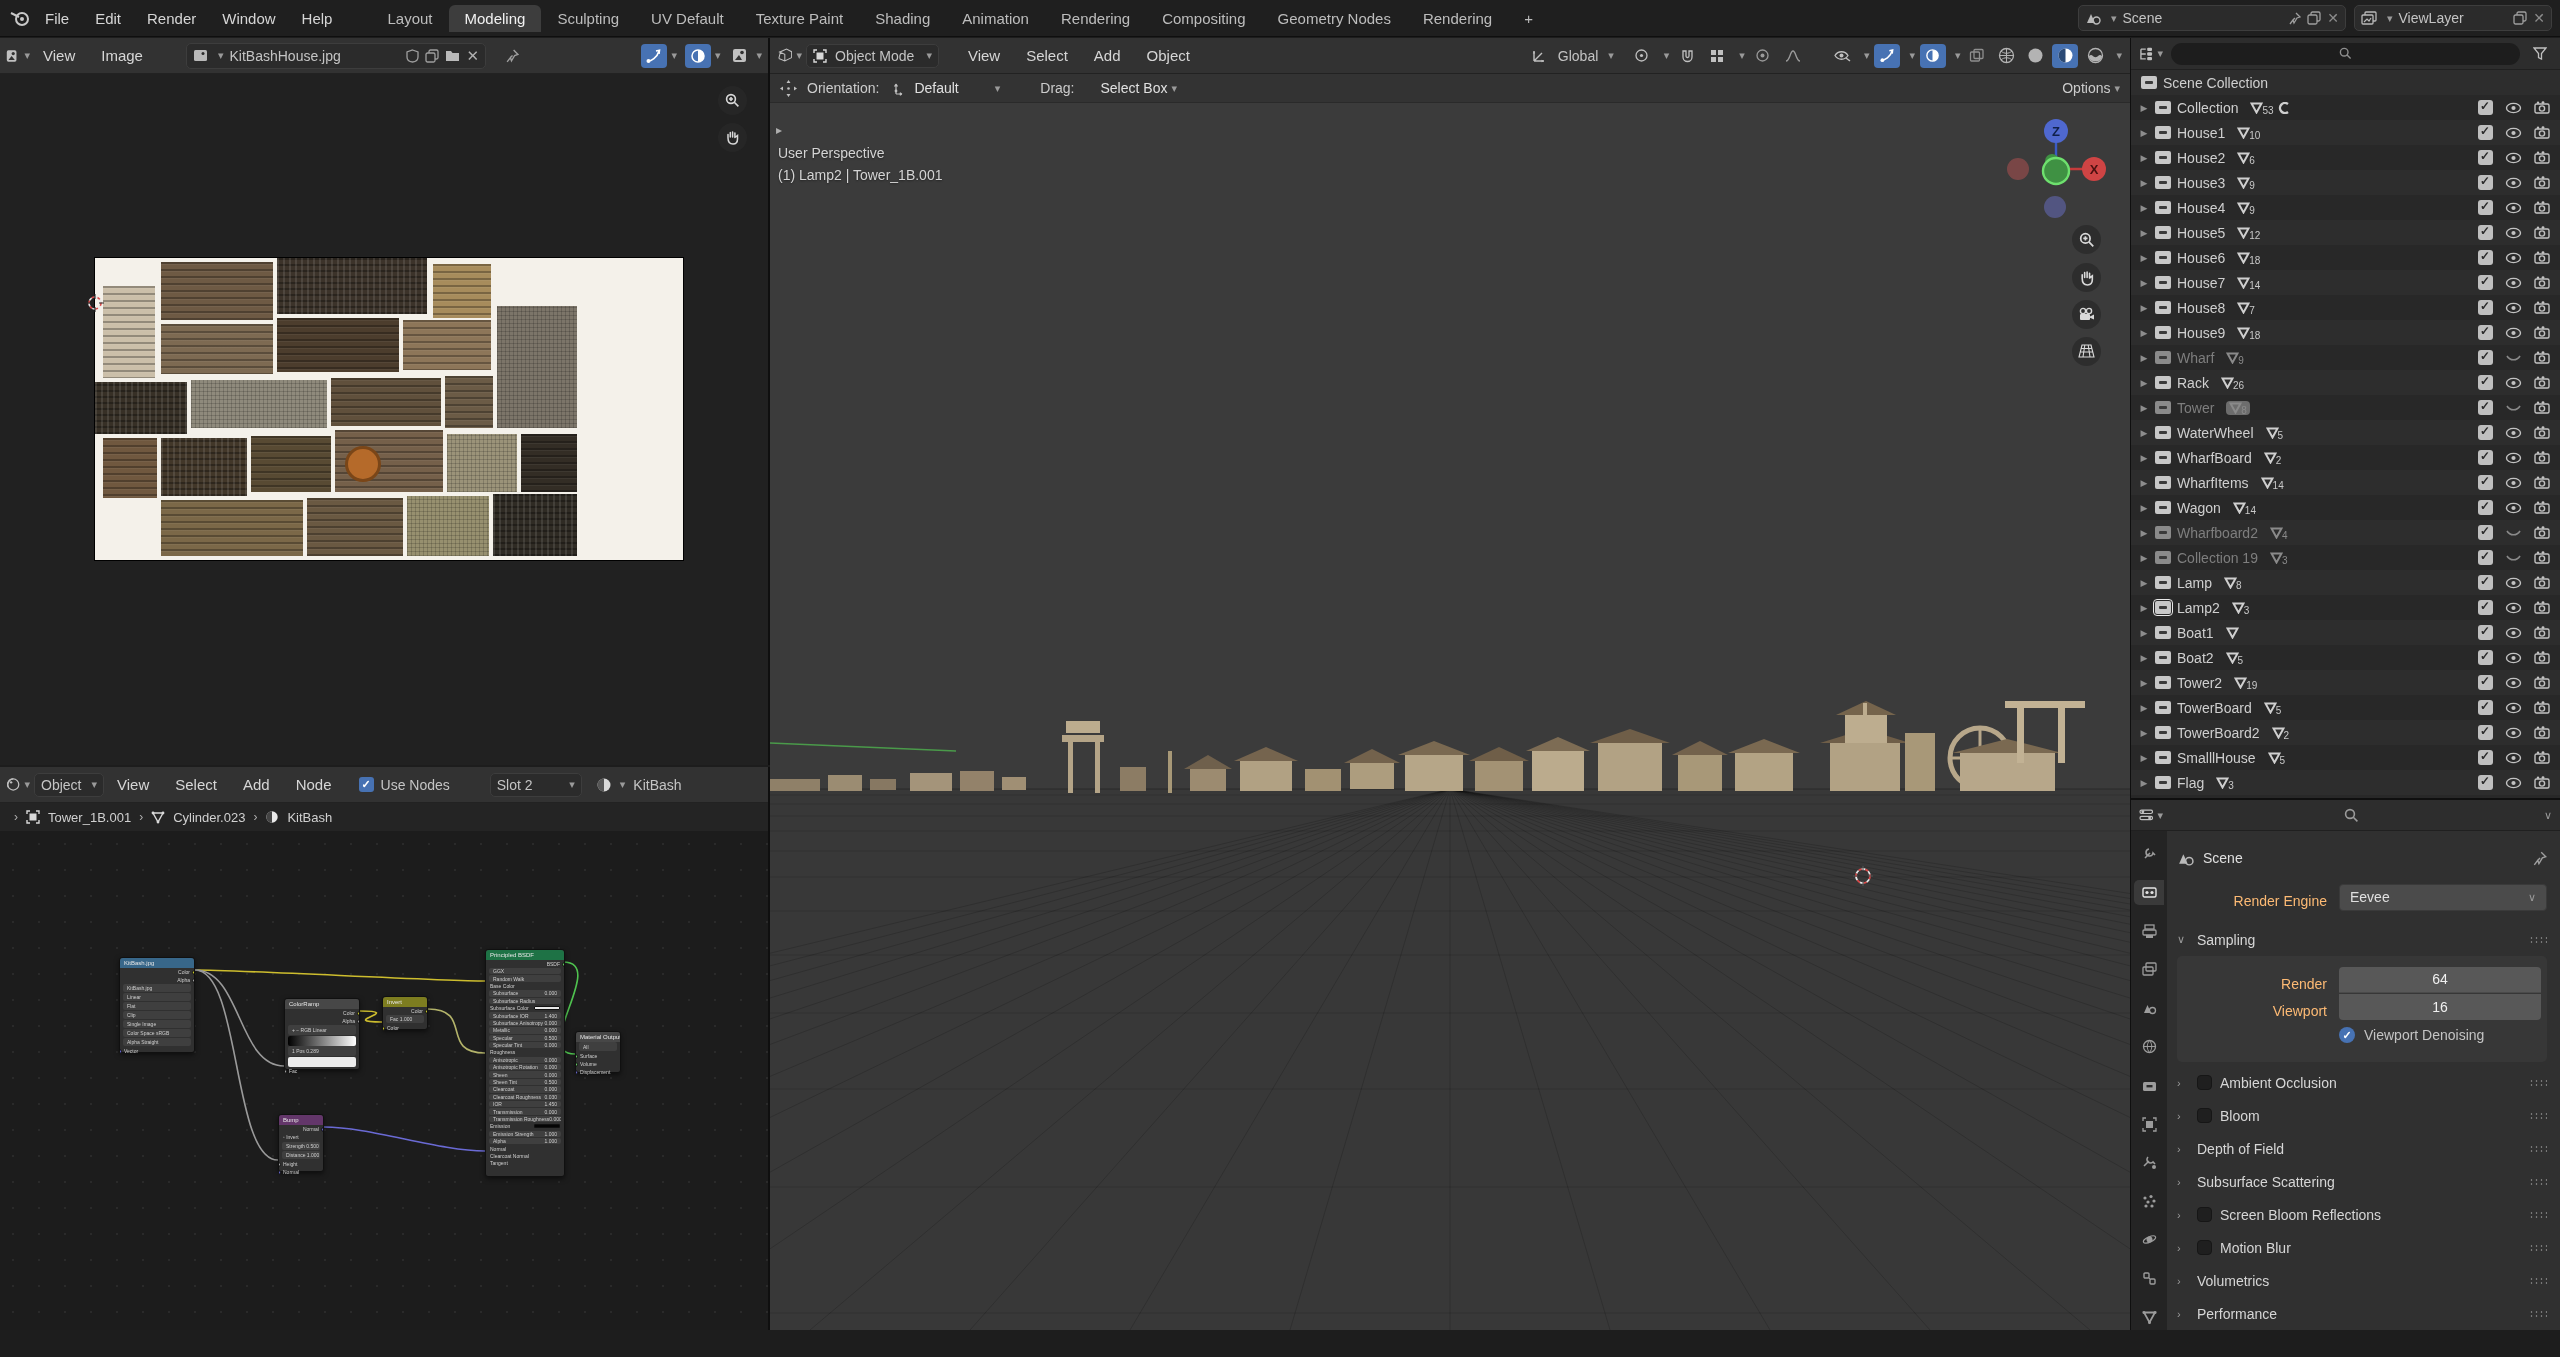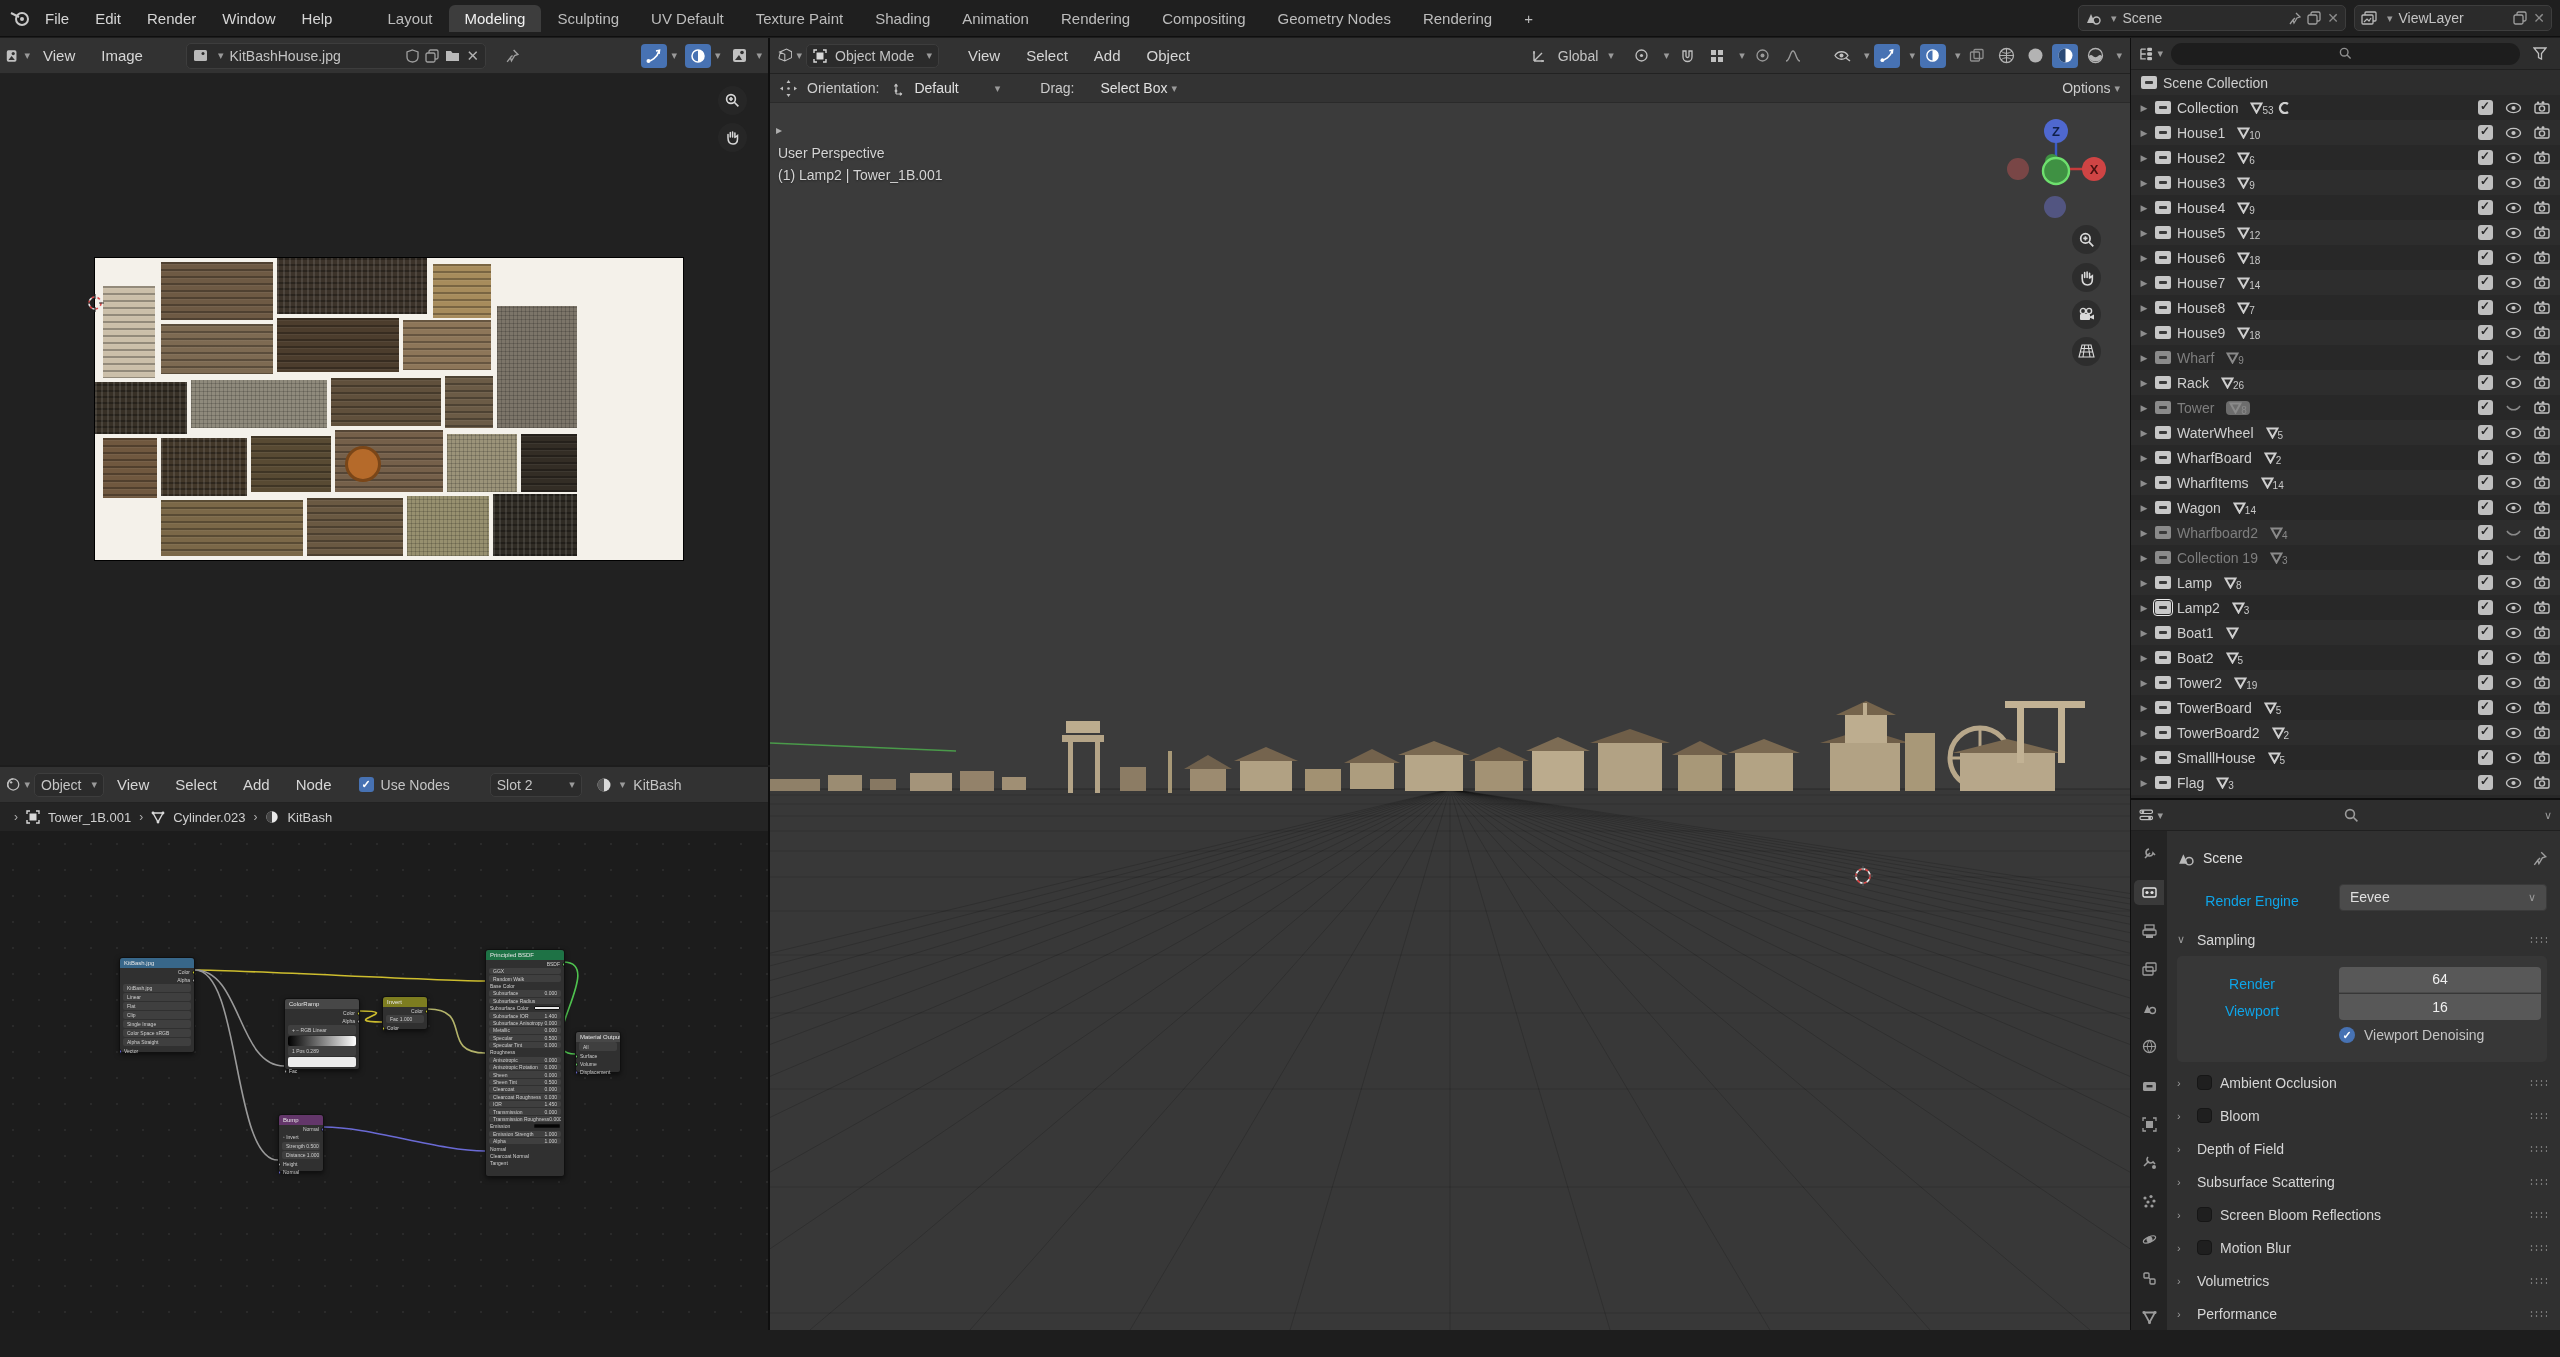--- a/index.html
+++ b/index.html
@@ -57,21 +57,21 @@
   .orow.dim .meshcount{color:#8a8a8a;}
   .rtoggles{margin-left:auto;display:flex;align-items:center;gap:12px;padding-right:4px;}
   .chk{width:15px;height:15px;background:#bfbfbf;border-radius:3px;position:relative;}
   .chk:after{content:"✓";position:absolute;left:2px;top:-1px;font-size:12px;color:#2a2a2a;font-weight:bold;}
   #properties{left:2130px;top:800px;width:430px;height:530px;background:#303030;border-left:1px solid #0f0f0f;overflow:hidden;}
   #props-hdr{height:31px;background:#2d2d2d;border-bottom:1px solid #202020;display:flex;align-items:center;padding:0 8px;gap:10px;}
   #props-tabs{position:absolute;left:0;top:31px;width:36px;height:499px;background:#242424;display:flex;flex-direction:column;align-items:center;padding-top:10px;gap:13px;}
   .ptab{width:30px;height:26px;display:flex;align-items:center;justify-content:center;border-radius:5px 0 0 5px;color:#9c9c9c;}
   .ptab.active{background:#3a3a3a;color:#e4e4e4;}
   #props-body{position:absolute;left:36px;top:31px;width:394px;height:499px;padding:10px 14px 0 10px;font-size:14px;}
-  .fieldlbl{color:#0ea5e9;text-align:center;margin-top:8px;}
+  .fieldlbl{color:#fdba74;text-align:right;margin-top:8px;}
   .dropdown{background:#4b4b4b;border:1px solid #3a3a3a;border-radius:4px;height:27px;display:flex;align-items:center;padding:0 10px;color:#e0e0e0;}
   .numfield{background:#585858;height:26px;display:flex;align-items:center;justify-content:center;color:#f0f0f0;}
   .section{height:33px;display:flex;align-items:center;gap:8px;color:#d6d6d6;}
   .secarrow{color:#9a9a9a;font-size:11px;width:12px;}
   .sectoggle{width:15px;height:15px;border-radius:4px;background:#1f1f1f;border:1px solid #161616;}
   .grip{margin-left:auto;width:18px;height:8px;background-image:radial-gradient(#8a8a8a 1px,transparent 1.2px);background-size:5px 4px;opacity:.8;}
   #statusbar{left:0;top:1331px;width:2560px;height:26px;background:#232323;border-top:1px solid #0f0f0f;display:flex;align-items:center;padding:0 14px;gap:8px;}
   .mouseico{width:10px;height:16px;border:1.5px solid #9a9a9a;border-radius:5px;position:relative;margin-right:205px;}
   .mouseico.b1:after{content:"";position:absolute;left:45%;top:0;width:1.5px;height:6px;background:#9a9a9a;}
   .dim-txt{color:#8b8b8b;font-size:13px;}

